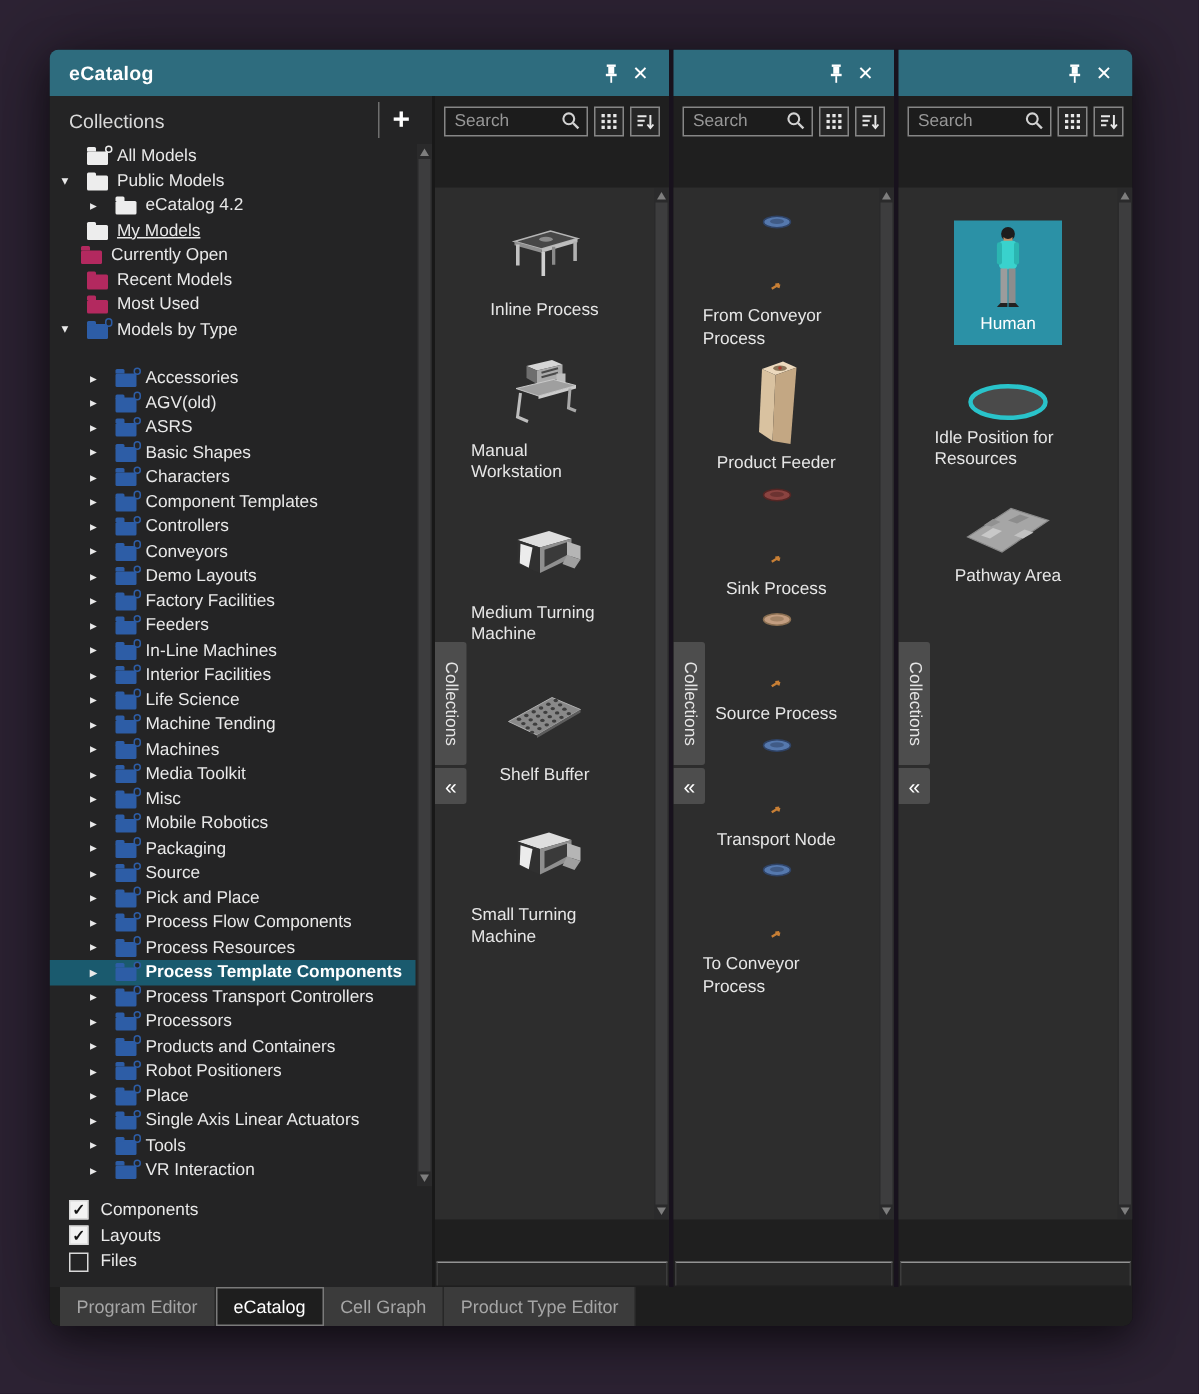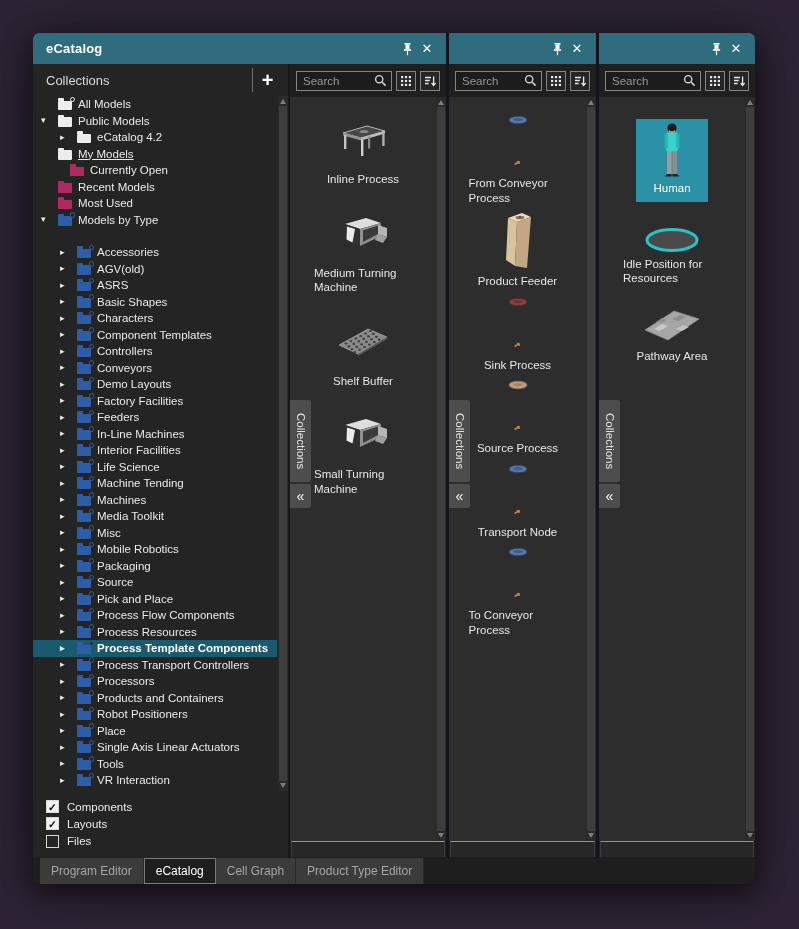--- a/index.html
+++ b/index.html
@@ -54,21 +54,21 @@
   
   .vscroll { position:absolute; top:0; bottom:0; right:0; width:10px; background:#2a2a2b;
     display:flex; flex-direction:column; align-items:center; padding:3px 0; }
   .sb-arrow { width:0; height:0; flex:none;
     border-left:3.5px solid transparent; border-right:3.5px solid transparent; }
   .sb-arrow.up { border-bottom:5px solid #7e7e7e; }
   .sb-arrow.down { border-top:5px solid #7e7e7e; }
   .sb-thumb { flex:1; width:8px; background:#3d3d3e; margin:2px 0; }
 
   
-  .panel { flex:1; display:flex; flex-direction:column; min-width:0; background:var(--window-bg,#1f1f1f); }
+  .panel { flex:1; display:flex; flex-direction:column; min-width:0; background:var(--window-bg,#1f1f1f);gap:28px; }
   .win-a .panel { border-left:2px solid #181818; }
   .toolbar { height:33px; flex:none; display:flex; align-items:center; gap:4px; padding:0 6px; }
   .search-box { flex:1; min-width:0; height:20px; border:1px solid #868686; background:#1c1c1c;
     display:flex; align-items:center; padding:0 4px 0 6px; }
   .search-box input { flex:1; min-width:0; background:transparent; border:none; outline:none;
     color:#ddd; font-size:11.5px; font-family:inherit; }
   .search-box input::placeholder { color:#979797; }
   .mag { flex:none; display:flex; }
   .tool-btn { width:20px; height:20px; flex:none; border:1px solid #868686; background:#262626;
     display:flex; align-items:center; justify-content:center; }
@@ -154,21 +154,21 @@
                   <div class="tree-row" style="padding-left: 27px;">
                     <span class="arrow">▸</span>
                     <span class="folder" style="--fc: #ededed;"></span>
                     <span class="tlabel">eCatalog 4.2</span>
                   </div>
                   <div class="tree-row" style="padding-left: 8px; text-decoration: underline;">
                     <span class="arrow"></span>
                     <span class="folder" style="--fc: #ededed;"></span>
                     <span class="tlabel">My Models</span>
                   </div>
-                  <div class="tree-row" style="padding-left: 20px; text-align: right;">
+                  <div class="tree-row" style="padding-left: 4px; text-align: right;">
                     <span class="arrow"></span>
                     <span class="folder" style="--fc: #b3295f;"></span>
                     <span class="tlabel">Currently Open</span>
                   </div>
                   <div class="tree-row" style="padding-left: 8px;">
                     <span class="arrow"></span>
                     <span class="folder" style="--fc: #b3295f;"></span>
                     <span class="tlabel">Recent Models</span>
                   </div>
                   <div class="tree-row" style="padding-left: 8px;">
@@ -418,20 +418,39 @@
                         <polygon points="26,22 50,15 50,17.5 26,24.5" fill="#bdbdbd"></polygon>
                         <polygon points="8,17 26,22 26,24.5 8,19.5" fill="#8f8f8f"></polygon>
                         <rect x="9" y="19" width="2.4" height="14" fill="#c2c2c2"></rect>
                         <rect x="26" y="24" width="2.4" height="16" fill="#cfcfcf"></rect>
                         <rect x="47.2" y="17" width="2.4" height="13" fill="#b0b0b0"></rect>
                         <rect x="33" y="20.5" width="2.2" height="12" fill="#8a8a8a"></rect>
                       </svg>
                     </div>
                     <div class="item-label">
                       <span>Inline Process</span>
+                    </div>
+                  </div>
+                  <div class="catalog-item">
+                    <div class="item-icon icon-manual-workstation">
+                      <svg width="56" height="52" viewBox="0 0 56 52">
+                        <polygon points="16,7 33,3 40,6 23,10" fill="#d6d6d6"></polygon>
+                        <polygon points="16,7 23,10 23,19 16,15" fill="#6e6e6e"></polygon>
+                        <polygon points="23,10 40,6 40,15 23,19" fill="#ababab"></polygon>
+                        <line x1="26" y1="11.5" x2="37" y2="8.5" stroke="#4a4a4a" stroke-width="1.4"></line>
+                        <line x1="26" y1="14.5" x2="37" y2="11.5" stroke="#4a4a4a" stroke-width="1.4"></line>
+                        <rect x="36" y="12" width="6" height="8" fill="#bdbdbd"></rect>
+                        <polygon points="9,22 34,16 49,20 24,27" fill="#9f9f9f" stroke="#cfcfcf" stroke-width="0.6"></polygon>
+                        <polygon points="24,27 49,20 49,22 24,29" fill="#cccccc"></polygon>
+                        <path d="M12,25 L10,41 L17,44" stroke="#bdbdbd" stroke-width="2" fill="none"></path>
+                        <path d="M45,22 L44,35 L49,37" stroke="#a8a8a8" stroke-width="2" fill="none"></path>
+                      </svg>
+                    </div>
+                    <div class="item-label">
+                      <span>Manual Workstation</span>
                     </div>
                   </div>
                   <div class="catalog-item">
                     <div class="item-icon icon-turning-machine">
                       <svg width="54" height="46" viewBox="0 0 54 46">
                         <polygon points="9,12 30,6 45,11 24,17" fill="#dedede"></polygon>
                         <polygon points="9,12 24,17 24,34 9,28" fill="#303030"></polygon>
                         <polygon points="11,14.5 19,17 16.5,30.5 10.5,27.5" fill="#ececec"></polygon>
                         <polygon points="24,17 45,11 45,24 24,34" fill="#8f8f8f"></polygon>
                         <polygon points="27,18.5 42,13.5 42,22 27,30" fill="#3a3a3a"></polygon>

